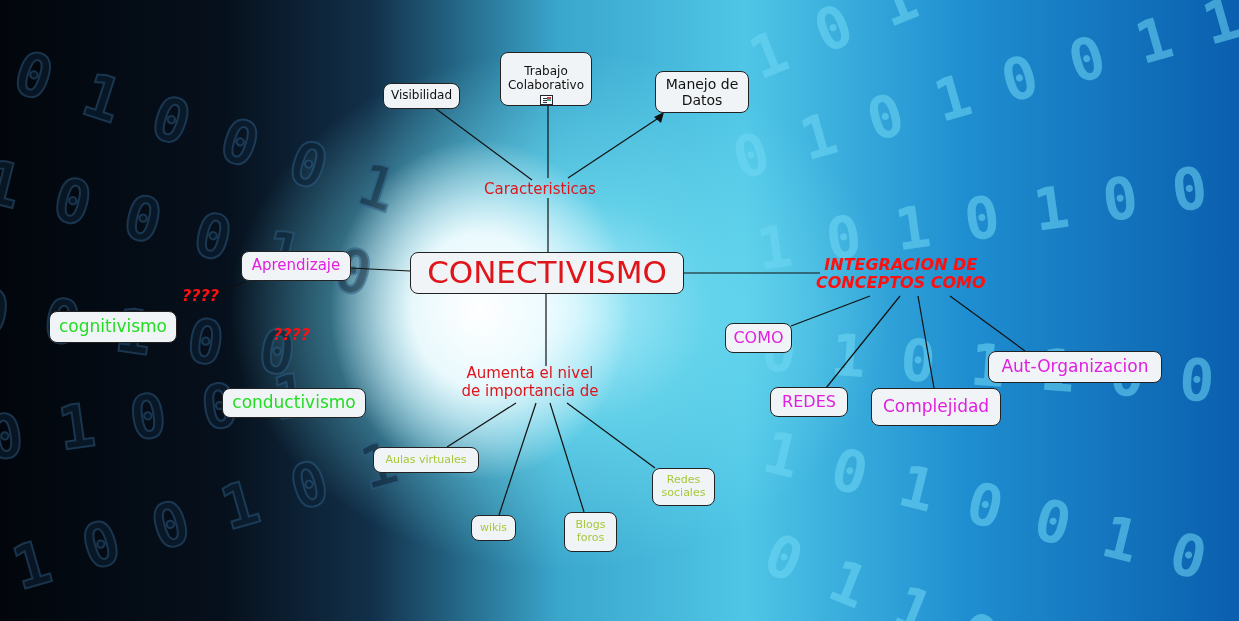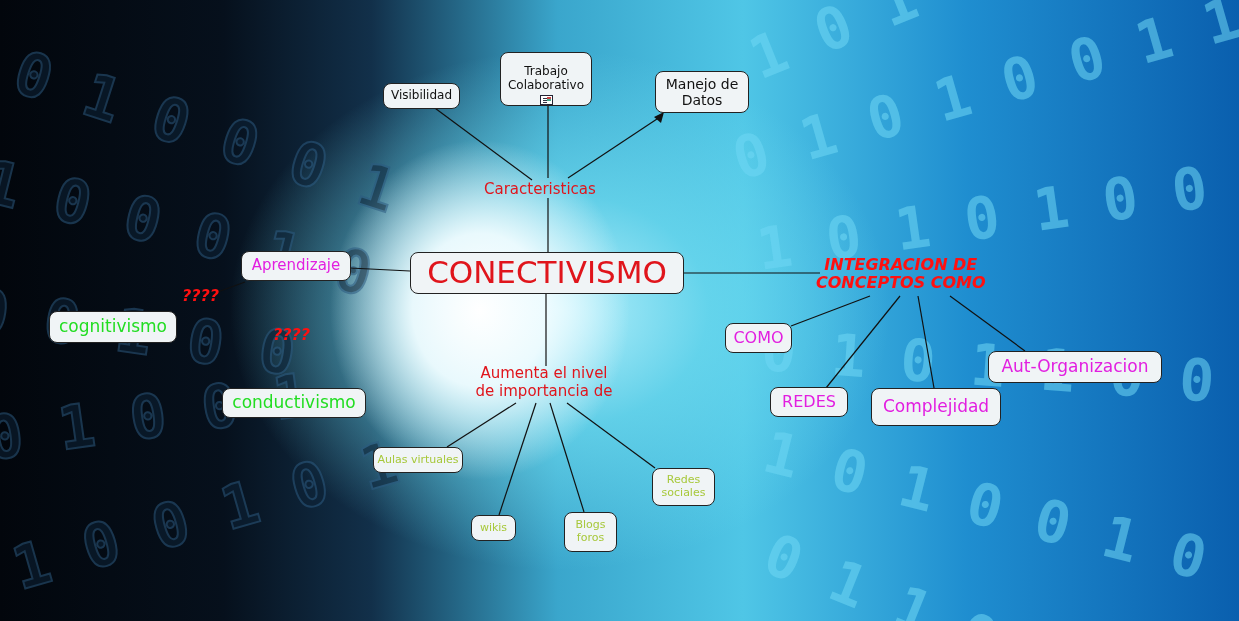--- a/index.html
+++ b/index.html
@@ -71,21 +71,21 @@
       <line x1="245" y1="282" x2="215" y2="293"></line>
     </g>
     <g fill="#111">
       <polygon points="413,88 425,94 418,100"></polygon>
       <polygon points="664,112 654,117 661,123"></polygon>
     </g>
   </svg>
 
   <div class="label red" style="left:484px; top:180px; font-size:15px;">Caracteristicas</div>
 
-  <div class="label red" style="left:466px; top:364px; font-size:15px; width:156px;">
+  <div class="label red" style="left:452px; top:364px; font-size:15px; width:156px;">
     <div>Aumenta el nivel</div>
     <div>de importancia de</div>
   </div>
 
   <div class="label red" style="left:816px; top:256px; font-size:16px; font-weight:bold; font-style:italic; color:#ff1010; line-height:1.15;">
     <div>INTEGRACION DE</div>
     <div>CONCEPTOS COMO</div>
   </div>
 
   <div class="node red" style="left:410px; top:252px; width:274px; height:42px; font-size:31px;">
@@ -115,21 +115,21 @@
     <span>cognitivismo</span>
   </div>
 
   <div class="node green" style="left:222px; top:388px; width:144px; height:30px; font-size:17px;">
     <span>conductivismo</span>
   </div>
 
   <div class="qmark" style="left:182px; top:286px;">????</div>
   <div class="qmark" style="left:273px; top:325px;">????</div>
 
-  <div class="node olive" style="left:373px; top:447px; width:90px; height:26px; font-size:11px;">
+  <div class="node olive" style="left:373px; top:447px; width:106px; height:26px; font-size:11px;">
     <span>Aulas virtuales</span>
   </div>
 
   <div class="node olive" style="left:471px; top:515px; width:45px; height:26px; font-size:11px;">
     <span>wikis</span>
   </div>
 
   <div class="node olive" style="left:564px; top:512px; width:53px; height:40px; font-size:11px;">
     <span>Blogs</span>
     <span>foros</span>

